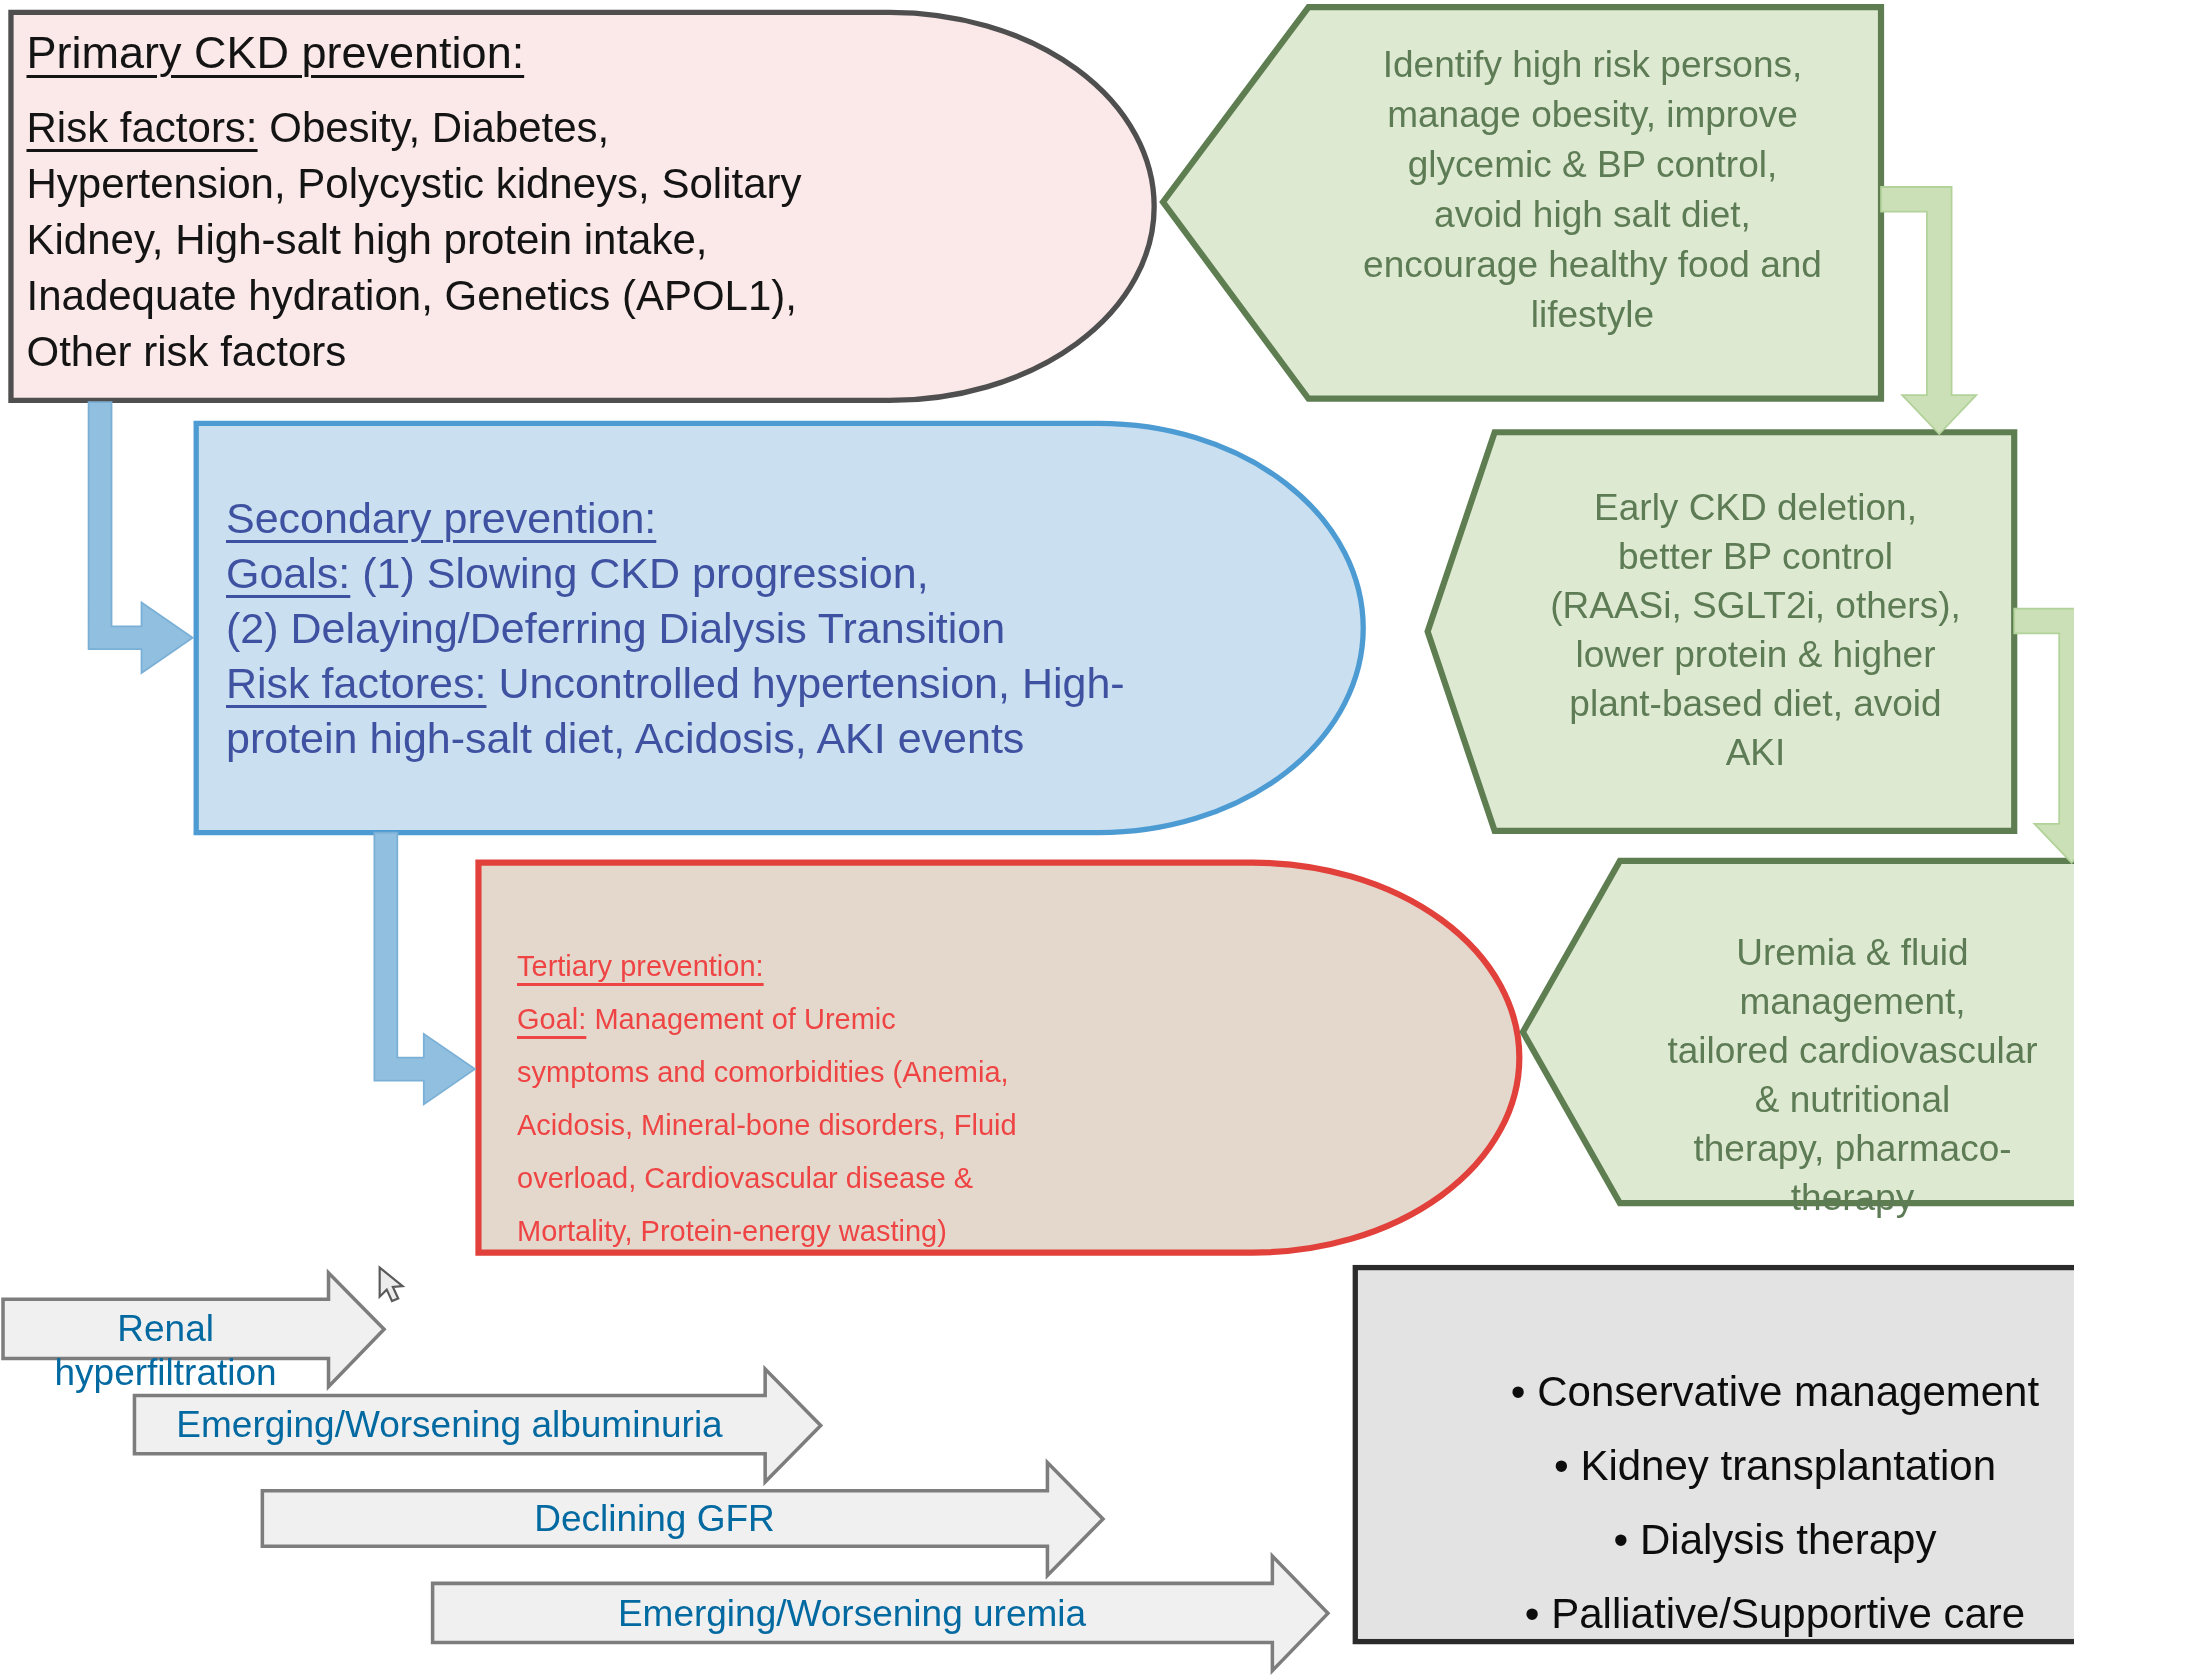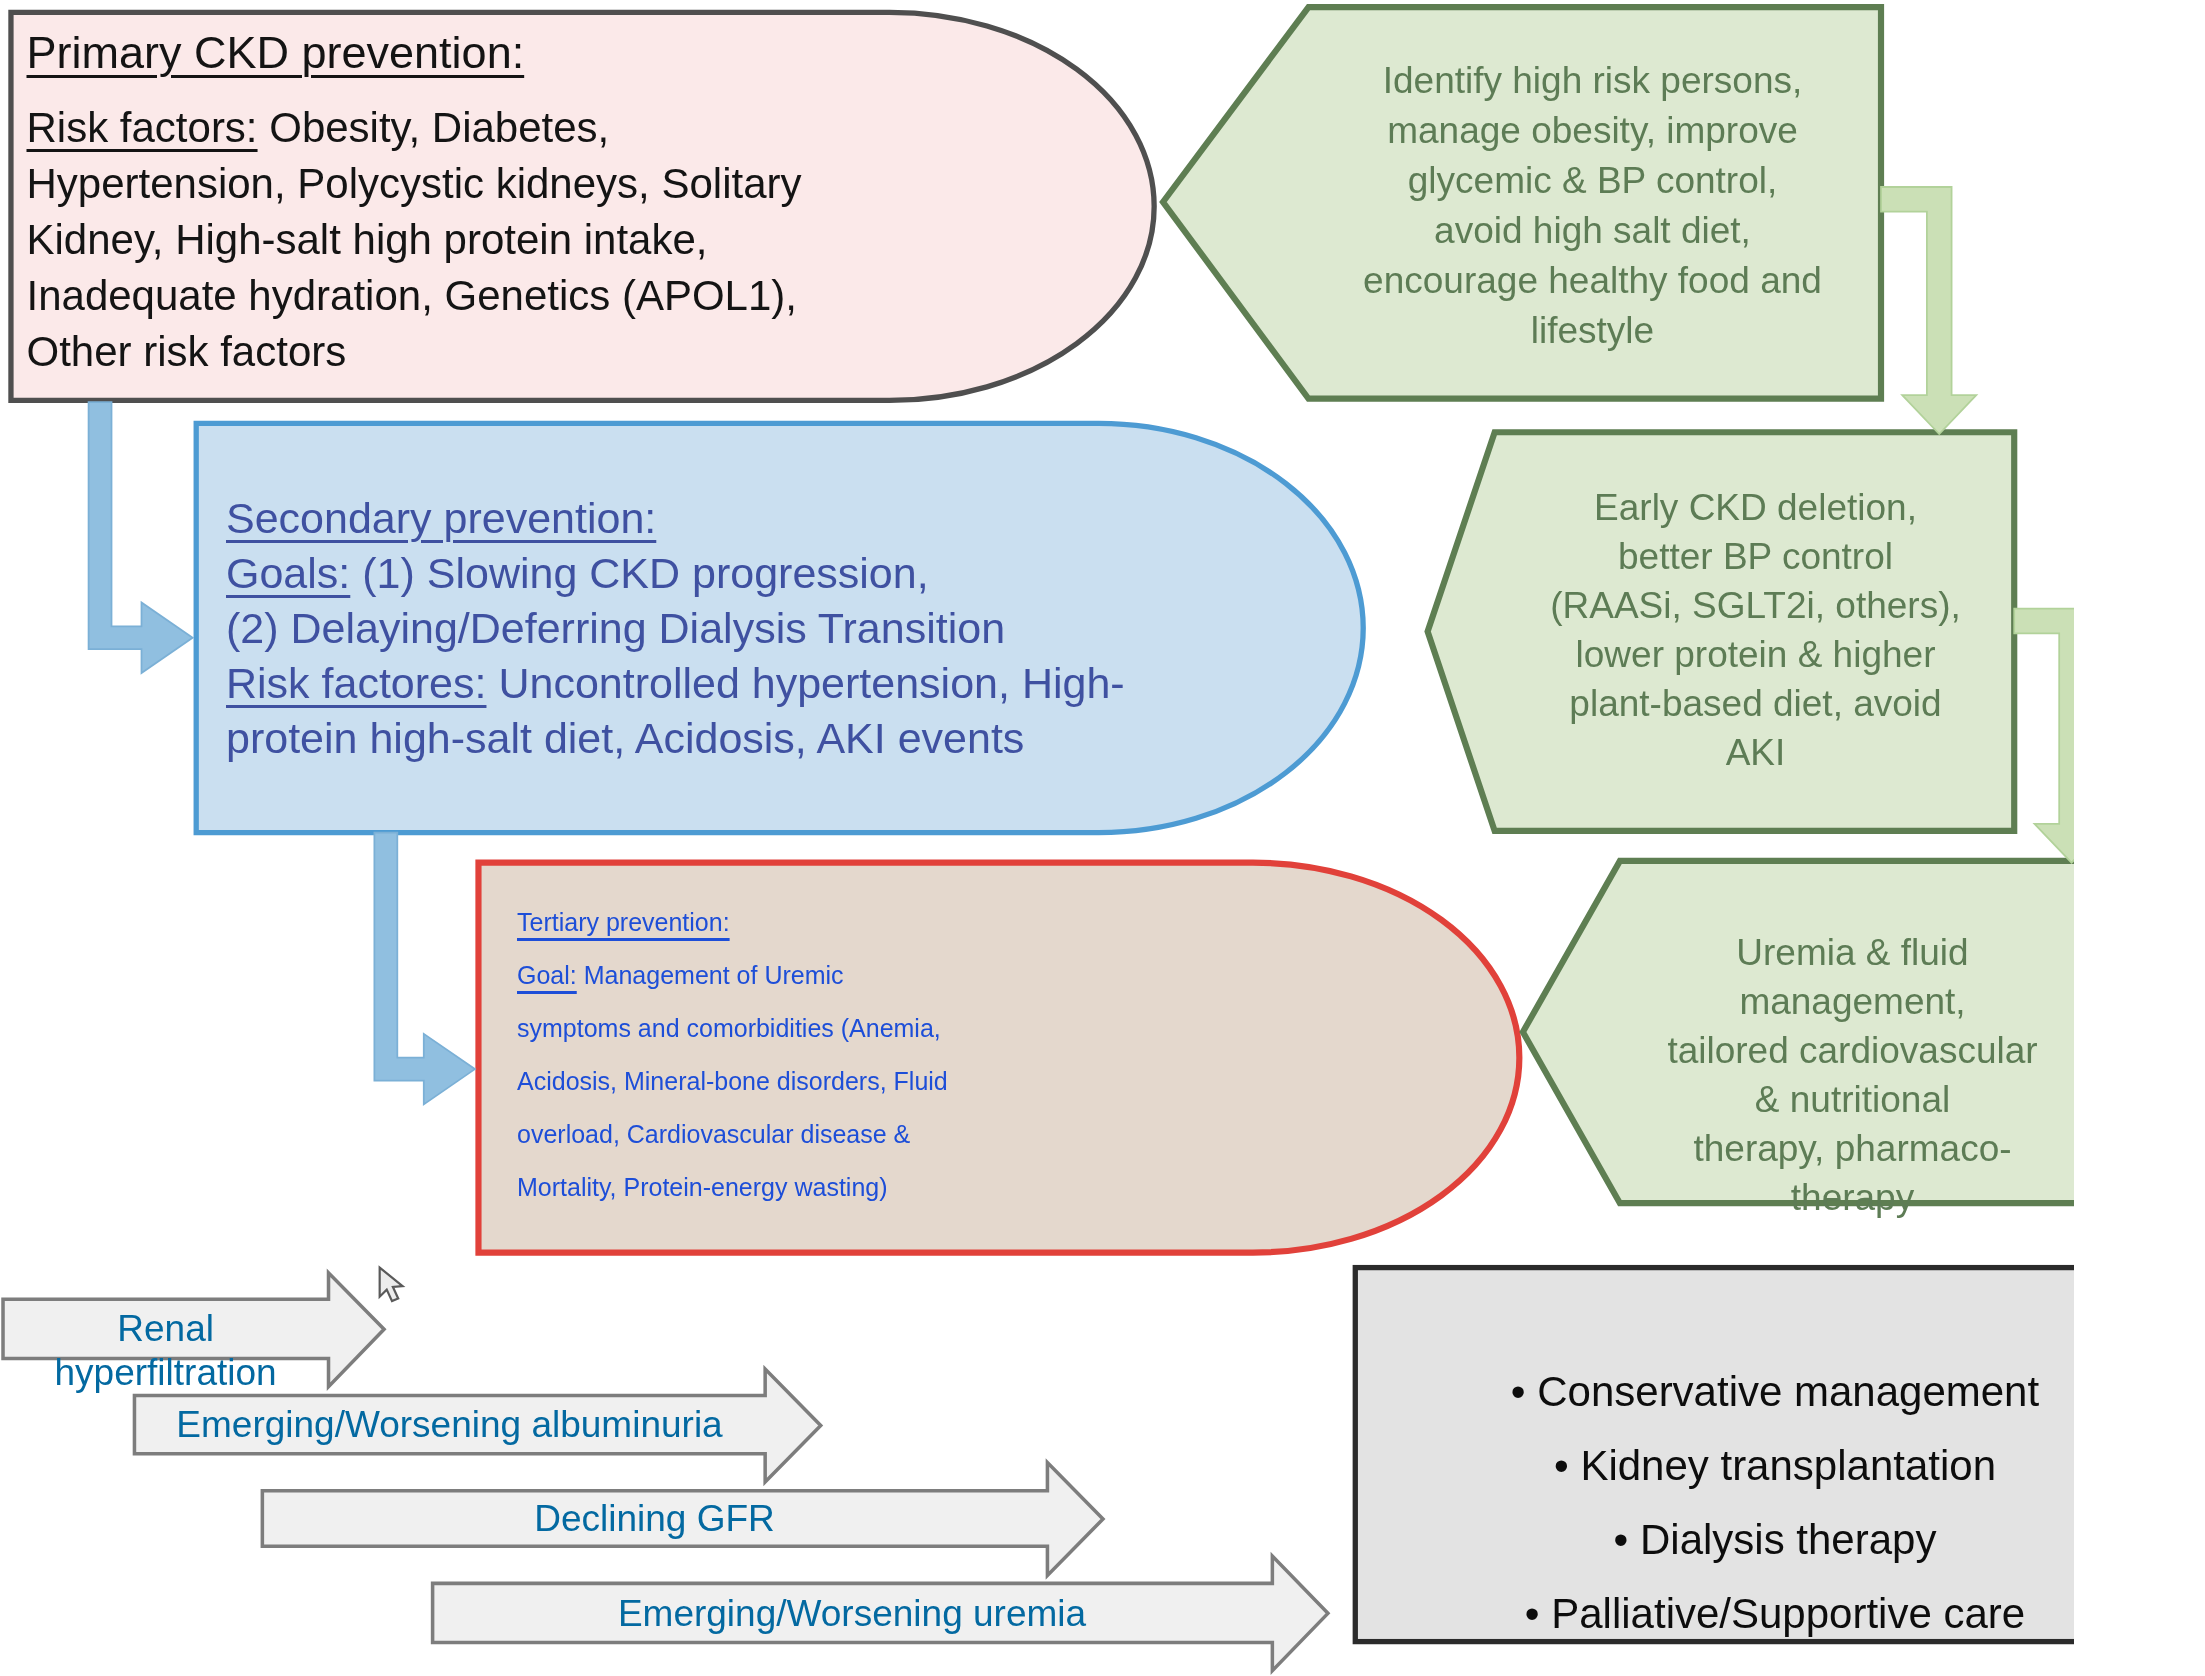--- a/index.html
+++ b/index.html
@@ -13,25 +13,25 @@
   .u{text-decoration:underline;text-decoration-thickness:2.6px;text-underline-offset:7px;}
 
   
   .primary-text{left:26.5px;top:25px;width:1112px;color:#141414;font-size:42px;line-height:56px;}
   .primary-text .title{font-size:45px;margin-bottom:19.4px;}
 
   
   .secondary-text{left:226px;top:491px;width:1129px;color:#3f51a1;font-size:43px;line-height:55px;}
 
   
-  .tertiary-text{left:517px;top:896px;width:1006px;color:#1d4ed8;font-size:25px;line-height:53px;}
+  .tertiary-text{left:517px;top:940px;width:1006px;color:#ef4444;font-size:29px;line-height:53px;}
 
   
   .hex-text{color:#5d7c55;font-size:37px;text-align:center;}
-  .hex1-text{left:1288px;top:56px;width:609px;line-height:50px;}
+  .hex1-text{left:1288px;top:40px;width:609px;line-height:50px;}
   .hex2-text{left:1482px;top:483px;width:547px;line-height:49px;}
   .hex3-text{left:1588px;top:888px;width:529px;line-height:49px;margin-top:40px;}
 
   
   .stage-label{position:absolute;color:#0369a1;font-size:37px;line-height:44px;text-align:center;}
   .stage1{left:2.6px;top:1307px;width:326px;}
   .stage2{left:134px;top:1403px;width:631px;}
   .stage3{left:262px;top:1497px;width:785px;}
   .stage4{left:432px;top:1592px;width:840px;}
 

